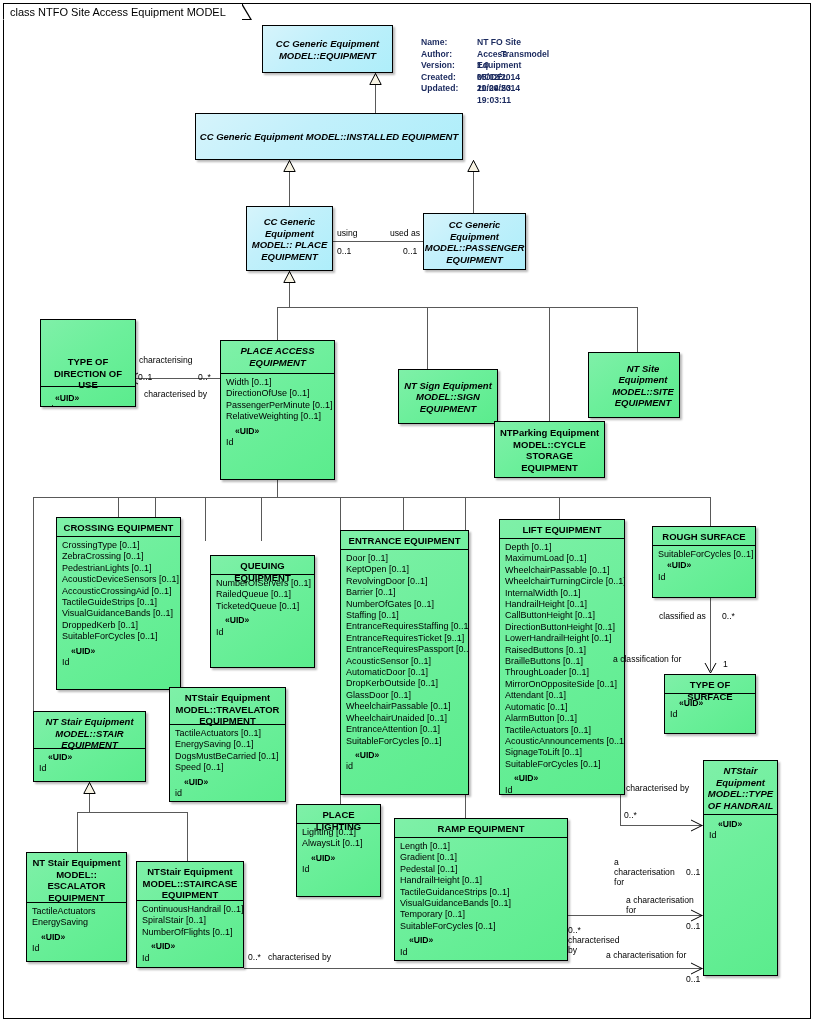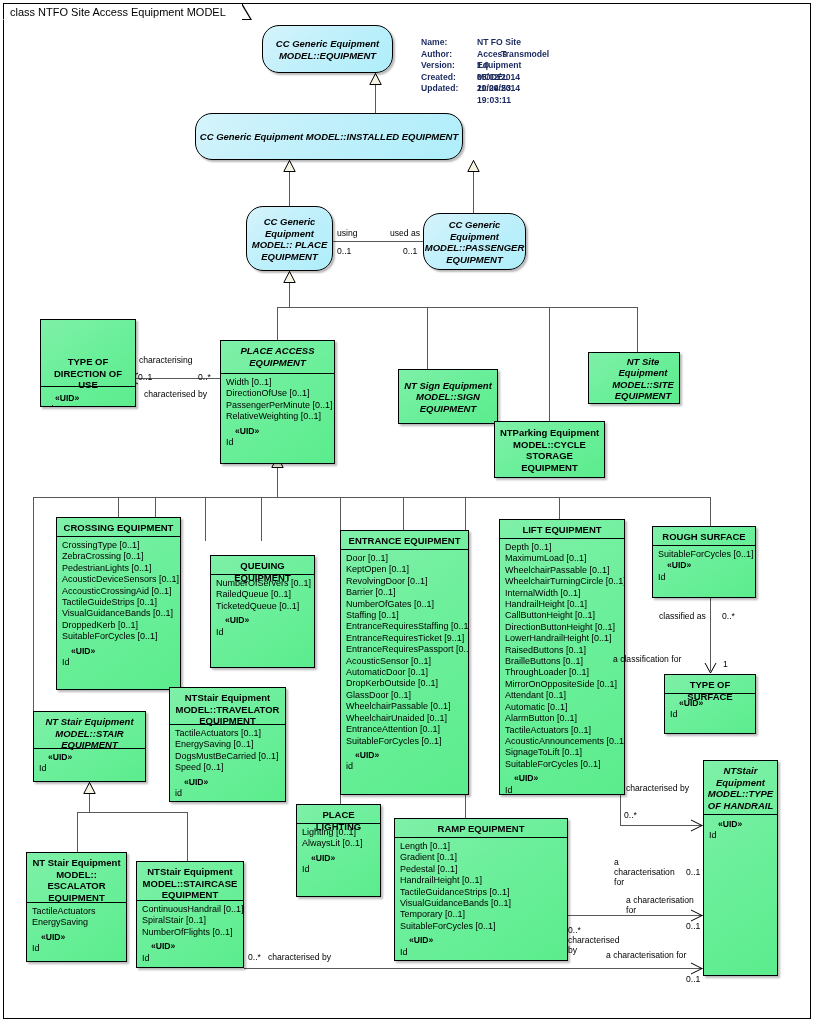--- a/index.html
+++ b/index.html
@@ -39,21 +39,21 @@
   }
   .node .hdr.ital{font-style:italic;}
   .node .body{
     box-sizing:border-box;border-top:1px solid #000;
     padding:3px 4px 3px 5px;font-size:9px;color:#000;line-height:11.4px;
     text-align:left;
   }
   .node .attr{white-space:nowrap;}
   .node .uid{padding-left:9px;font-weight:bold;font-size:8.6px;margin-top:3px;}
   .node .idl{}
-  .blue{background:linear-gradient(140deg,#d6f4fb 0%,#c2f0fb 40%,#aeeefa 100%);border-radius:17px;}
+  .blue{background:linear-gradient(140deg,#d6f4fb 0%,#c2f0fb 40%,#aeeefa 100%);}
   .green{background:linear-gradient(145deg,#7ff0a8 0%,#6cef9b 45%,#5bec8d 100%);}
   .nobody .hdr{height:100%;display:flex;align-items:center;justify-content:center;}
 
   .line{position:absolute;background:#595959;}
   .hline{height:1px;}
   .vline{width:1px;}
 
   .lbl{
     position:absolute;font-size:8.6px;color:#000;line-height:10px;
     white-space:pre;
@@ -196,41 +196,41 @@
 </div>
 
 <div class="node green" style="left:40px;top:319px;width:96px;height:88px;">
   <div class="hdr" style="height:34px;margin-top:32px;">TYPE OF DIRECTION OF USE</div>
   <div class="body" style="height:53px;">
     <div class="uid">«UID»</div>
     <div class="idl">Id</div>
   </div>
 </div>
 
-<div class="node green" style="left:220px;top:340px;width:115px;height:124px;">
+<div class="node green" style="left:220px;top:340px;width:115px;height:140px;">
   <div class="hdr ital" style="height:32px;">PLACE ACCESS EQUIPMENT</div>
   <div class="body" style="height:84px;">
     <div class="attr">Width [0..1]</div>
     <div class="attr">DirectionOfUse [0..1]</div>
     <div class="attr">PassengerPerMinute [0..1]</div>
     <div class="attr">RelativeWeighting [0..1]</div>
     <div class="uid">«UID»</div>
     <div class="idl">Id</div>
   </div>
 </div>
 
 <div class="node green nobody" style="left:398px;top:369px;width:100px;height:55px;">
   <div class="hdr ital">NT Sign Equipment MODEL::SIGN EQUIPMENT</div>
 </div>
 
 <div class="node green nobody" style="left:494px;top:421px;width:111px;height:57px;">
   <div class="hdr">NTParking Equipment MODEL::CYCLE STORAGE EQUIPMENT</div>
 </div>
 
-<div class="node green nobody" style="left:588px;top:352px;width:92px;height:52px;padding-left:18px;">
+<div class="node green nobody" style="left:588px;top:352px;width:92px;height:66px;padding-left:18px;">
   <div class="hdr ital">NT Site Equipment MODEL::SITE EQUIPMENT</div>
 </div>
 
 <div class="node green" style="left:56px;top:517px;width:125px;height:173px;">
   <div class="hdr" style="height:18px;">CROSSING EQUIPMENT</div>
   <div class="body" style="height:155px;">
     <div class="attr">CrossingType [0..1]</div>
     <div class="attr">ZebraCrossing [0..1]</div>
     <div class="attr">PedestrianLights [0..1]</div>
     <div class="attr">AcousticDeviceSensors [0..1]</div>

